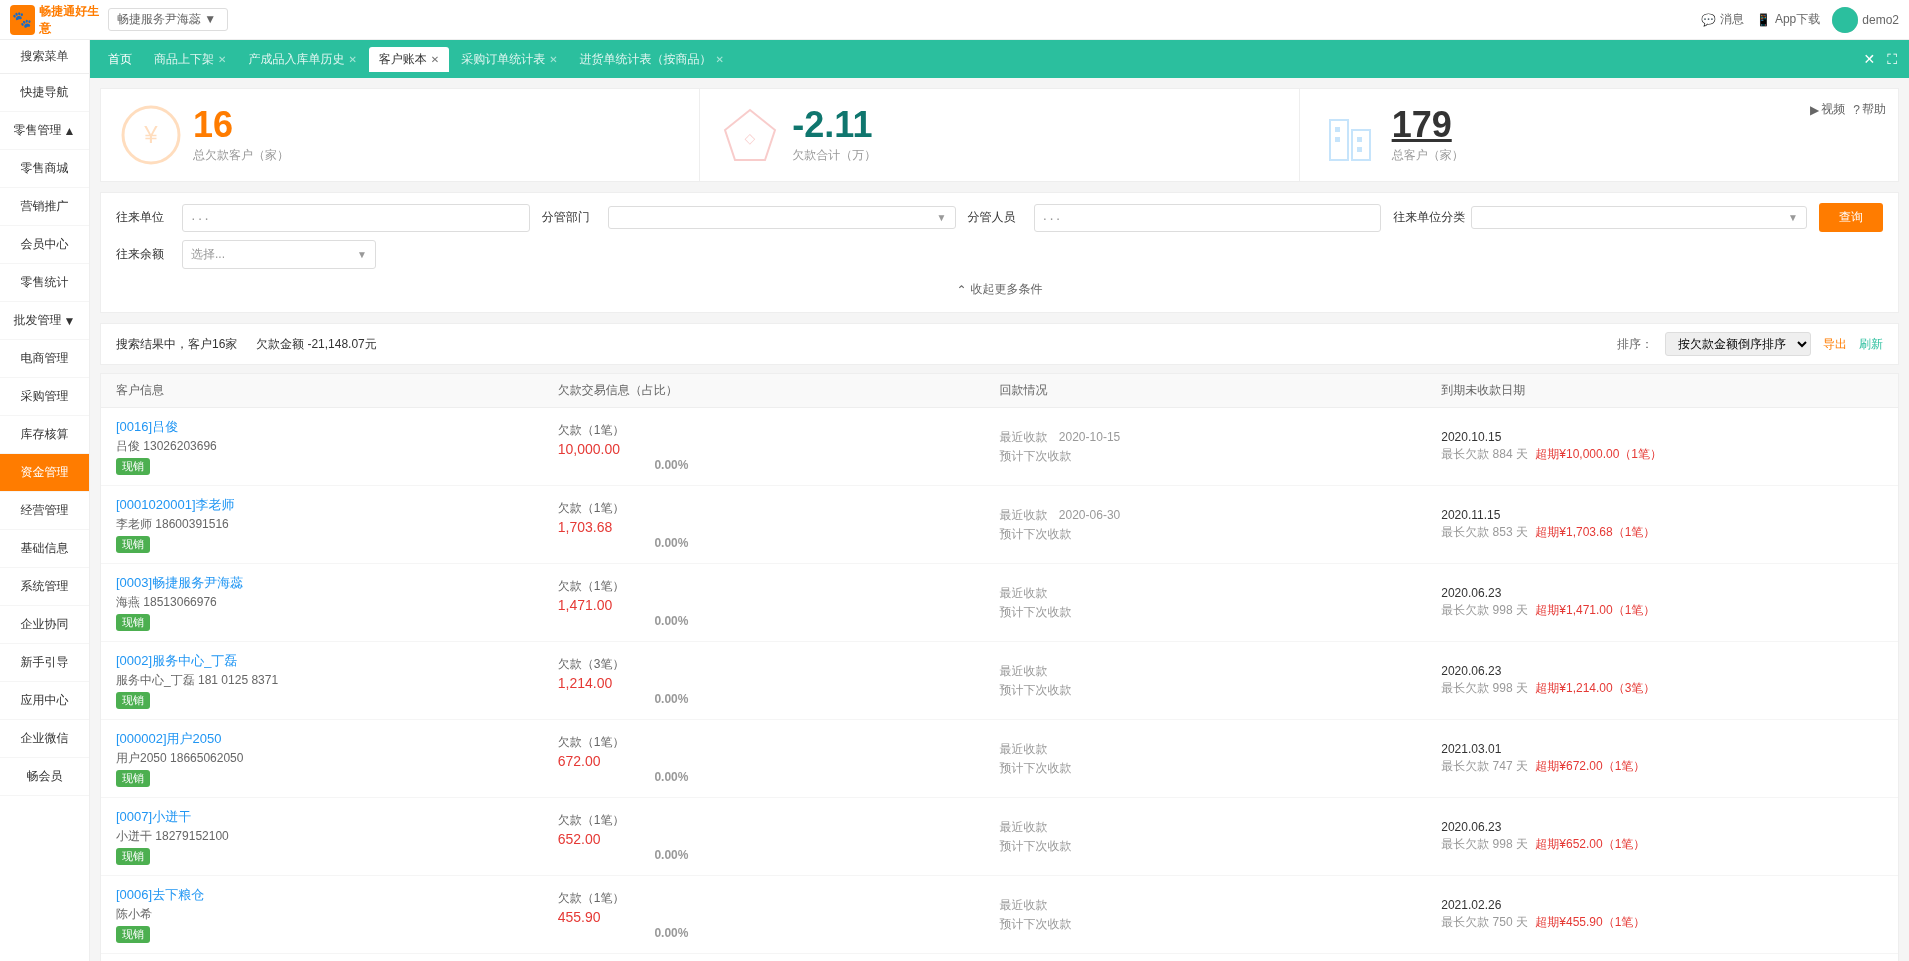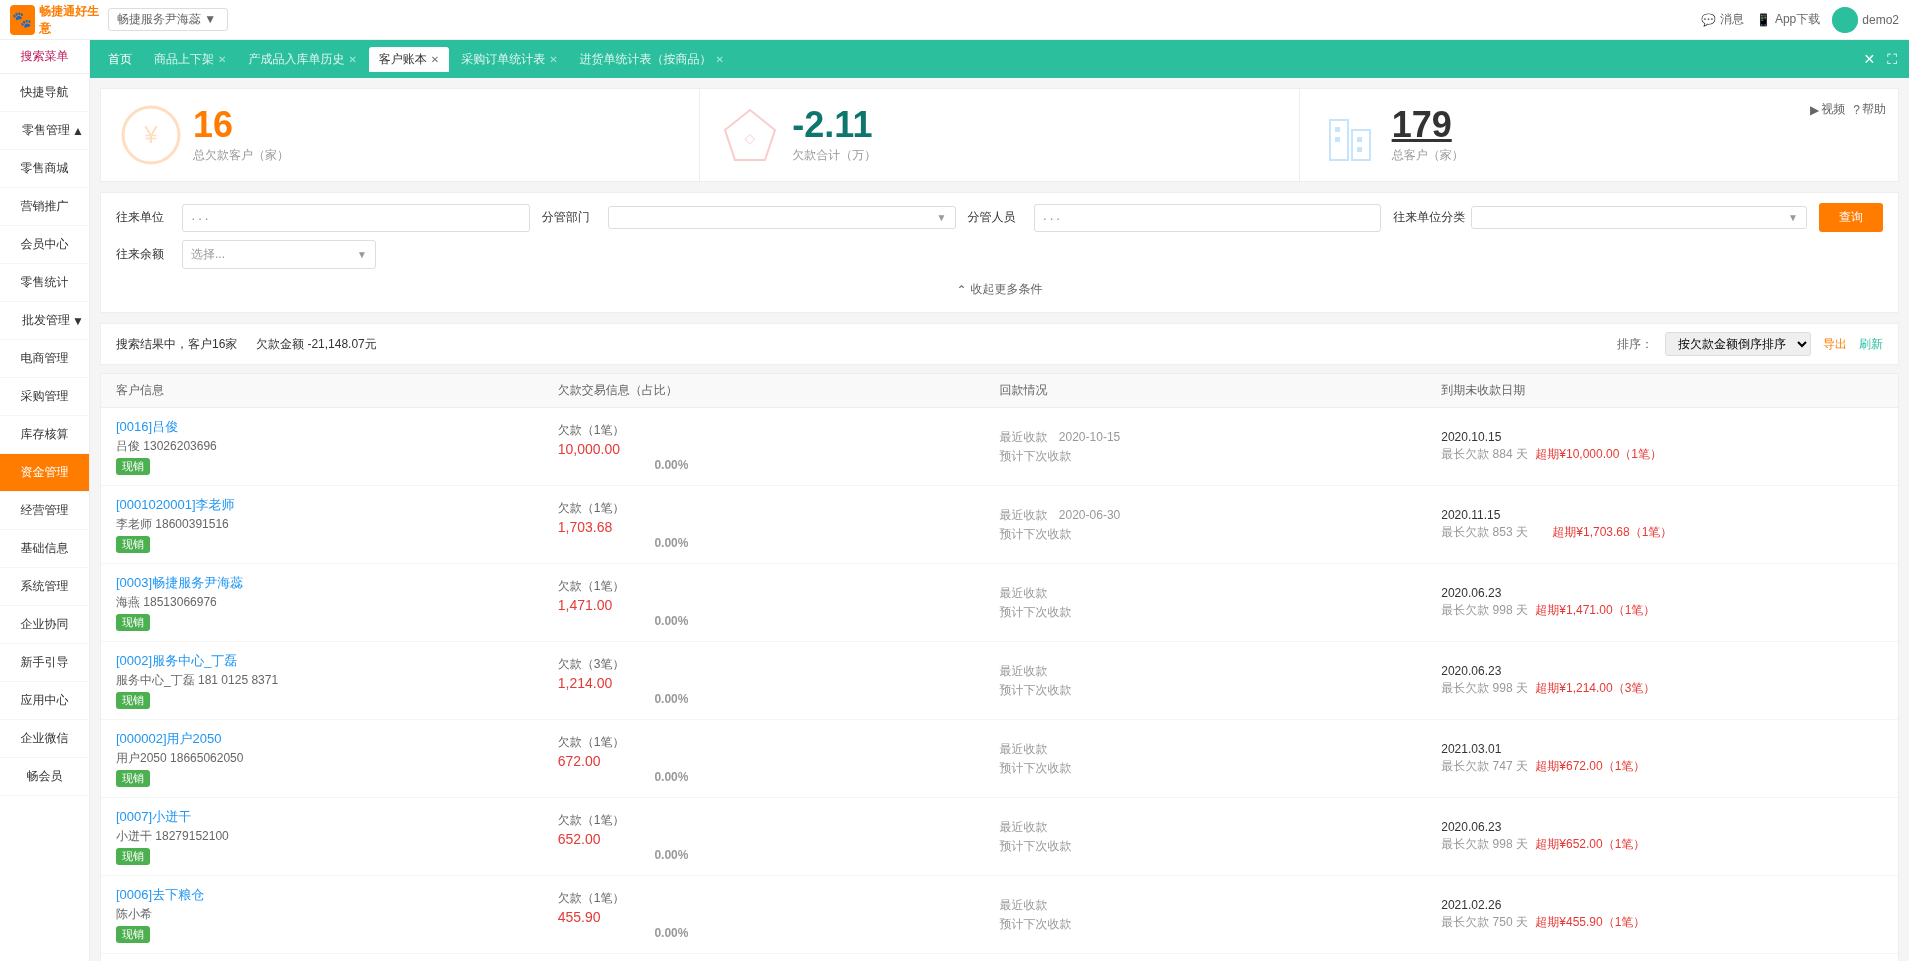--- a/index.html
+++ b/index.html
@@ -14,24 +14,24 @@
     .logo-text { color: #ff7c00; font-size: 12px; font-weight: bold; }
     .industry-selector { font-size: 12px; color: #666; border: 1px solid #ddd; padding: 2px 8px; border-radius: 3px; cursor: pointer; min-width: 120px; }
     .top-bar-right { margin-left: auto; display: flex; align-items: center; gap: 12px; }
     .top-icon-btn { display: flex; align-items: center; gap: 4px; font-size: 12px; color: #666; cursor: pointer; }
     .avatar { width: 26px; height: 26px; border-radius: 50%; background: #ccc; display: flex; align-items: center; justify-content: center; font-size: 10px; color: white; }
 
     .main-layout { display: flex; flex: 1; overflow: hidden; }
 
     
     .sidebar { width: 90px; background: #fff; border-right: 1px solid #eee; display: flex; flex-direction: column; overflow-y: auto; }
-    .sidebar-search { padding: 8px 5px; border-bottom: 1px solid #eee; font-size: 12px; color: #be185d; text-align: center; cursor: pointer; }
+    .sidebar-search { padding: 8px 5px; border-bottom: 1px solid #eee; font-size: 12px; color: #404040; text-align: center; cursor: pointer; }
     .sidebar-nav-item { padding: 10px 5px; text-align: center; font-size: 12px; color: #333; cursor: pointer; border-bottom: 1px solid #f5f5f5; }
     .sidebar-nav-item.active { background: #ff7c00; color: white; }
-    .sidebar-nav-item.has-arrow { display: flex; align-items: center; justify-content: flex-end; gap: 2px; }
+    .sidebar-nav-item.has-arrow { display: flex; align-items: center; justify-content: center; gap: 2px; }
 
     
     .content-area { flex: 1; display: flex; flex-direction: column; overflow: hidden; }
 
     
     .tab-bar { display: flex; background: #2bbf9e; align-items: center; height: 38px; padding: 0 8px; gap: 2px; }
     .tab-item { display: flex; align-items: center; gap: 4px; padding: 4px 10px; font-size: 12px; color: rgba(255,255,255,0.85); cursor: pointer; border-radius: 3px 3px 0 0; white-space: nowrap; }
     .tab-item.active { background: #fff; color: #333; }
     .tab-item .close-btn { font-size: 10px; opacity: 0.7; }
     .tab-item.home { background: transparent; color: white; }
@@ -365,21 +365,21 @@
               <div class="recovery-label">
                 <span>最近收款</span>
                 <span style="margin-left:8px;">2020-06-30</span>
               </div>
               <div class="recovery-next">预计下次收款</div>
             </div>
             <div>
               <div class="due-date">2020.11.15</div>
               <div class="due-days">
                 <span>最长欠款 853 天</span>
-                <span style="margin-left:21px;" class="overdue-link">超期¥1,703.68（1笔）</span>
+                <span style="margin-left:4px;" class="overdue-link">超期¥1,703.68（1笔）</span>
               </div>
             </div>
           </div>
 
           <div class="table-row">
             <div>
               <a class="customer-name-link">[0003]畅捷服务尹海蕊</a>
               <div class="customer-sub">海燕  18513066976</div>
               <span class="tag green">现销</span>
             </div>

